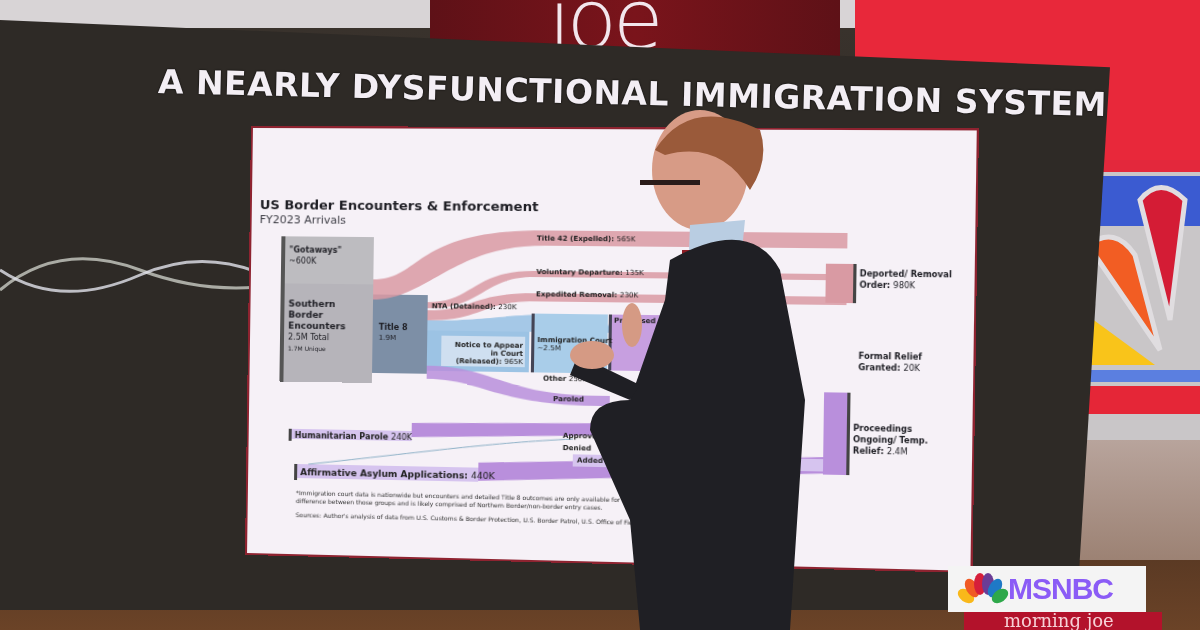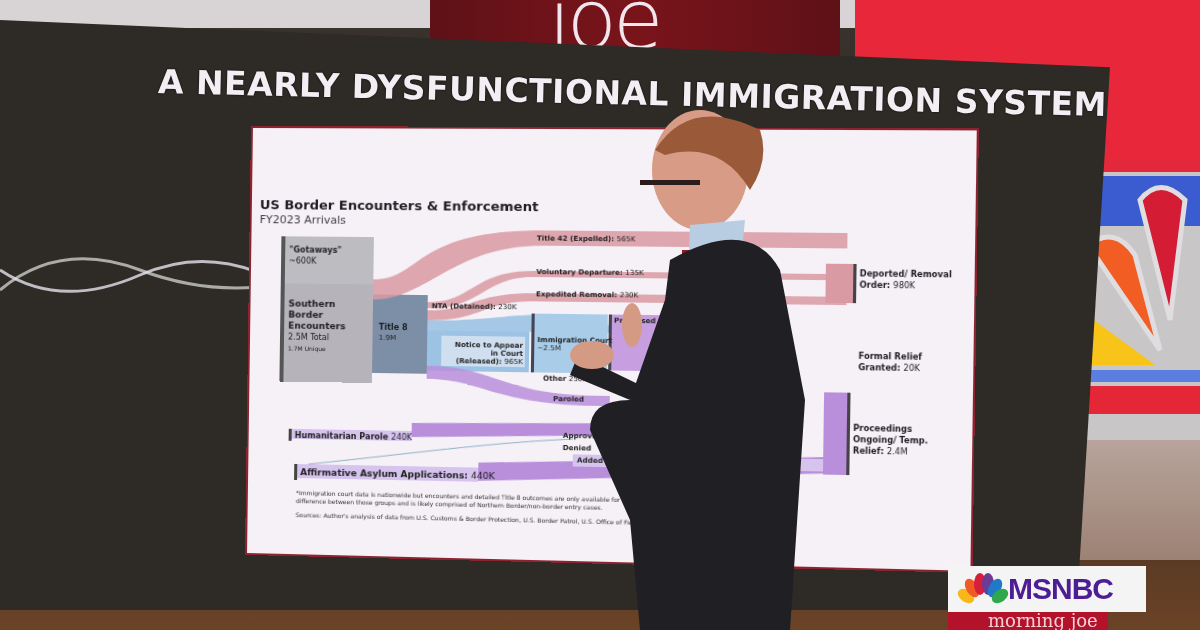--- a/index.html
+++ b/index.html
@@ -20,22 +20,22 @@
   .chart-title { position:absolute; left:8px; top:69px; font-weight:bold; font-size:13px; color:#1e1e24; }
   .chart-subtitle { position:absolute; left:8px; top:85px; font-size:11px; color:#3c3c44; }
   .lbl { position:absolute; font-size:7px; color:#222; font-weight:bold; white-space:nowrap; }
   .lbl span.v { font-weight:normal; }
   .node-text { position:absolute; font-size:9px; color:#1e1e24; font-weight:bold; line-height:11px; }
   .small { font-weight:normal; font-size:8px; }
   .footnote { position:absolute; left:48px; font-size:6px; color:#333; white-space:nowrap; }
   .presenter { position:absolute; left:570px; top:100px; width:260px; height:530px; }
   .msnbc-bug { position:absolute; left:948px; top:566px; width:198px; height:64px; }
   .msnbc-top { position:absolute; left:0; top:0; width:198px; height:46px; background:#f4f4f4; }
-  .msnbc-text { position:absolute; left:60px; top:6px; font-size:30px; font-weight:bold; color:#4c1d95; letter-spacing:-1px; font-family:"Liberation Sans", sans-serif; }
-  .msnbc-bottom { position:absolute; left:0; top:46px; width:160px; height:18px; background:#b3122b; }
+  .msnbc-text { position:absolute; left:60px; top:6px; font-size:30px; font-weight:bold; color:#8b5cf6; letter-spacing:-1px; font-family:"Liberation Sans", sans-serif; }
+  .msnbc-bottom { position:absolute; left:16px; top:46px; width:198px; height:18px; background:#b3122b; }
   .mj-text { position:absolute; left:40px; top:-2px; font-family:"DejaVu Serif", serif; color:#f7d0d6; font-size:18px; }
 </style>
 </head>
 <body>
 
 <div class="studio-bg"></div>
 <div class="top-strip"></div>
 <div class="red-panel">
 </div>
 <div class="joe-logo">joe</div>

